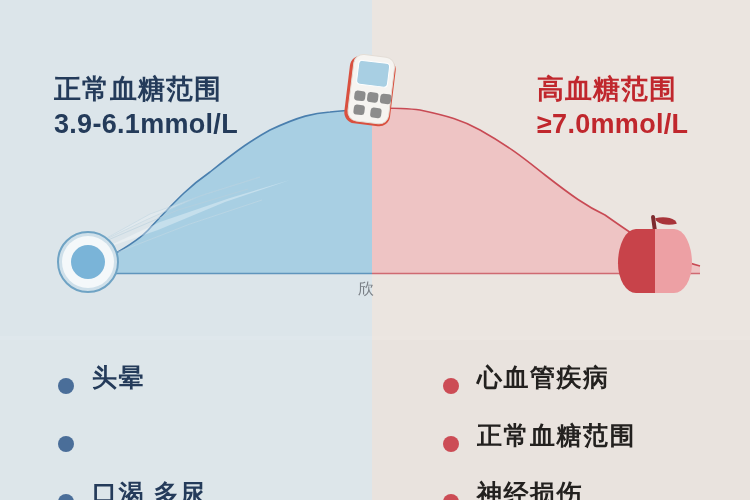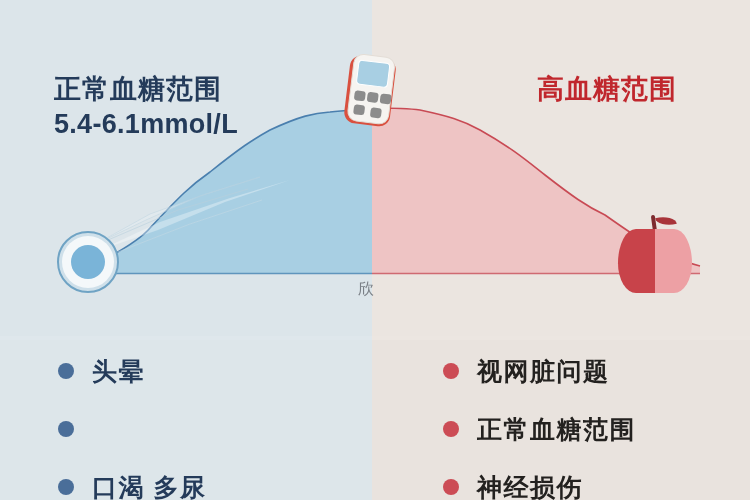--- a/index.html
+++ b/index.html
@@ -90,21 +90,21 @@
 
   
   .bullet-list {
     position: absolute;
   }
   #list-normal { left: 58px; top: 348px; }
   #list-high   { left: 443px; top: 348px; }
 
   .bullet-row {
     display: flex;
-    align-items: center;
+    align-items: flex-end;
     height: 46px;
     margin-bottom: 12px;
   }
   .bullet-dot {
     width: 16px;
     height: 16px;
     border-radius: 50%;
     flex: 0 0 auto;
     margin-right: 18px;
   }
@@ -283,25 +283,26 @@
     <g opacity="0.65">
       <path d="M 96 244 L 150 214 L 206 194 L 260 177 L 200 196 L 146 220 Z" fill="url(#gradRibbon)" stroke="#bcd3df" stroke-width="0.7"></path>
       <path d="M 100 250 L 160 222 L 230 198 L 290 180 L 225 202 L 158 230 Z" fill="#ffffff" opacity="0.5"></path>
       <path d="M 108 240 L 178 210 L 248 189" fill="none" stroke="#b9cfdb" stroke-width="0.9"></path>
       <path d="M 118 252 L 190 224 L 262 200" fill="none" stroke="#c6d9e3" stroke-width="0.8"></path>
     </g>
   </svg>
 
   <div class="heading" id="heading-normal">
     <div class="line1">正常血糖范围</div>
-    <div class="line2">5.4-6.1mmol/L</div>
+    <div class="line2">3.9-6.1mmol/L</div>
   </div>
 
   <div class="heading" id="heading-high">
     <div class="line1">高血糖范围</div>
+    <div class="line2">≥7.0mmol/L</div>
   </div>
 
   <div id="glucose-meter">
     <div class="meter-shadow"></div>
     <div class="meter-body"></div>
     <div class="meter-screen"></div>
     <div class="meter-btn mb1"></div>
     <div class="meter-btn mb2"></div>
     <div class="meter-btn mb3"></div>
     <div class="meter-btn mb4"></div>
@@ -333,21 +334,21 @@
     </div>
     <div class="bullet-row">
       <span class="bullet-dot dot-blue"></span>
       <span class="bullet-text text-blue">口渴  多尿</span>
     </div>
   </div>
 
   <div class="bullet-list" id="list-high">
     <div class="bullet-row">
       <span class="bullet-dot dot-red"></span>
-      <span class="bullet-text text-dark">视网脏问题</span>
+      <span class="bullet-text text-dark">心血管疾病</span>
     </div>
     <div class="bullet-row">
       <span class="bullet-dot dot-red"></span>
       <span class="bullet-text text-dark">正常血糖范围</span>
     </div>
     <div class="bullet-row">
       <span class="bullet-dot dot-red"></span>
       <span class="bullet-text text-dark">神经损伤</span>
     </div>
   </div>

